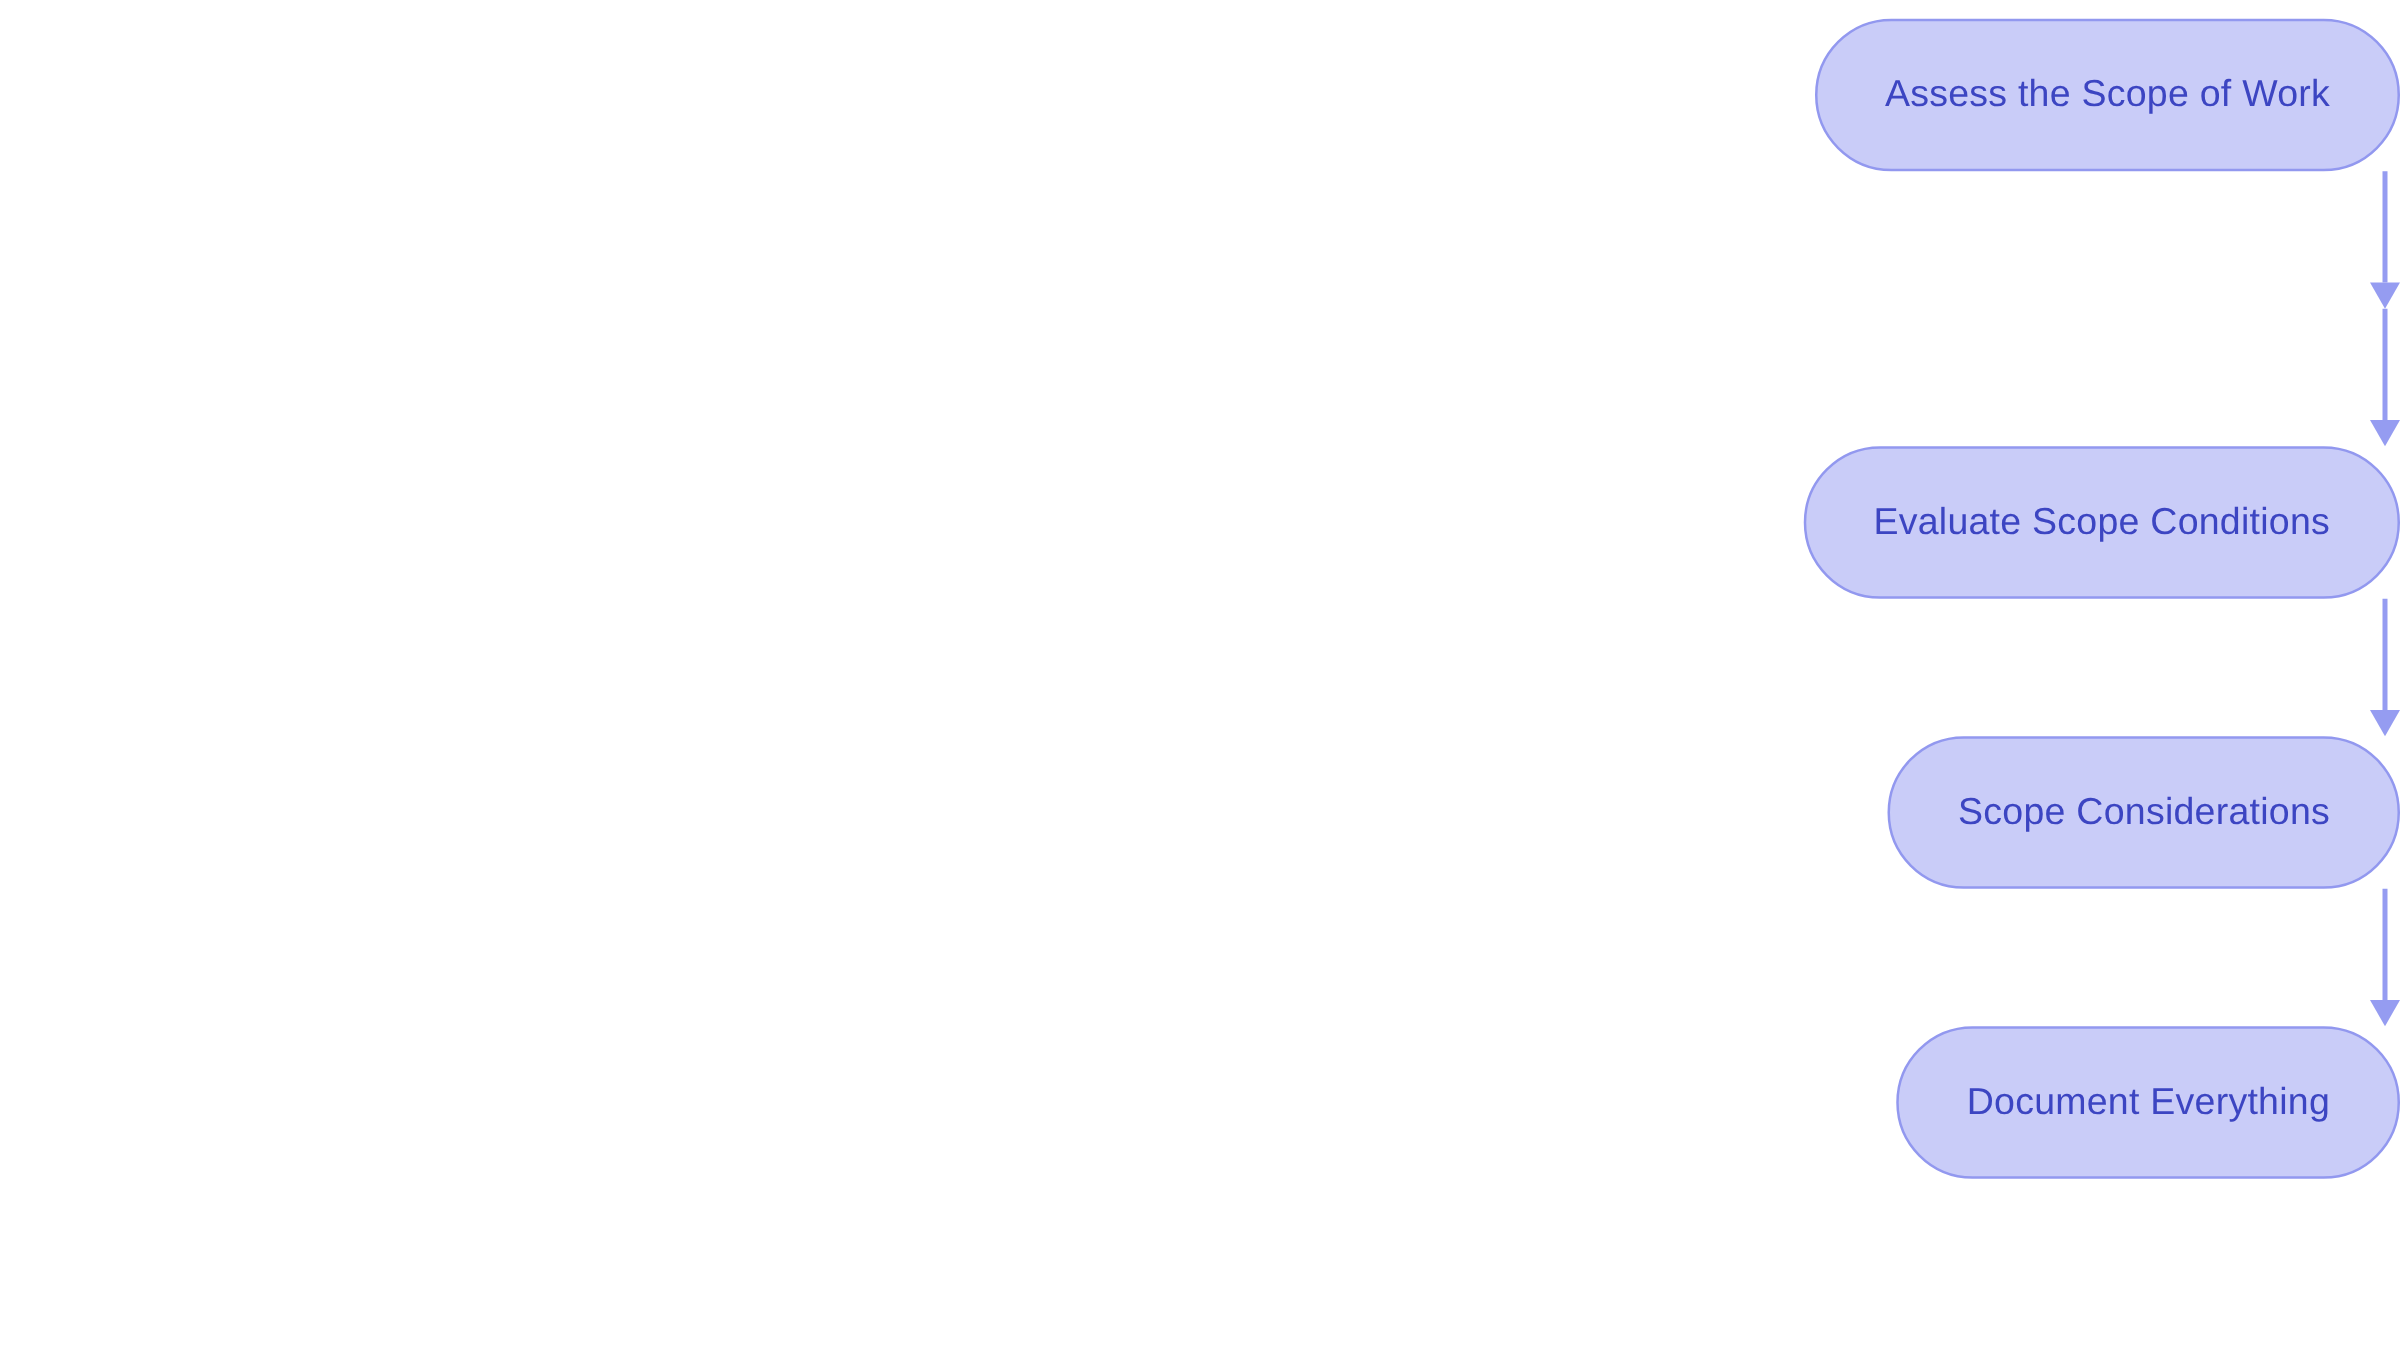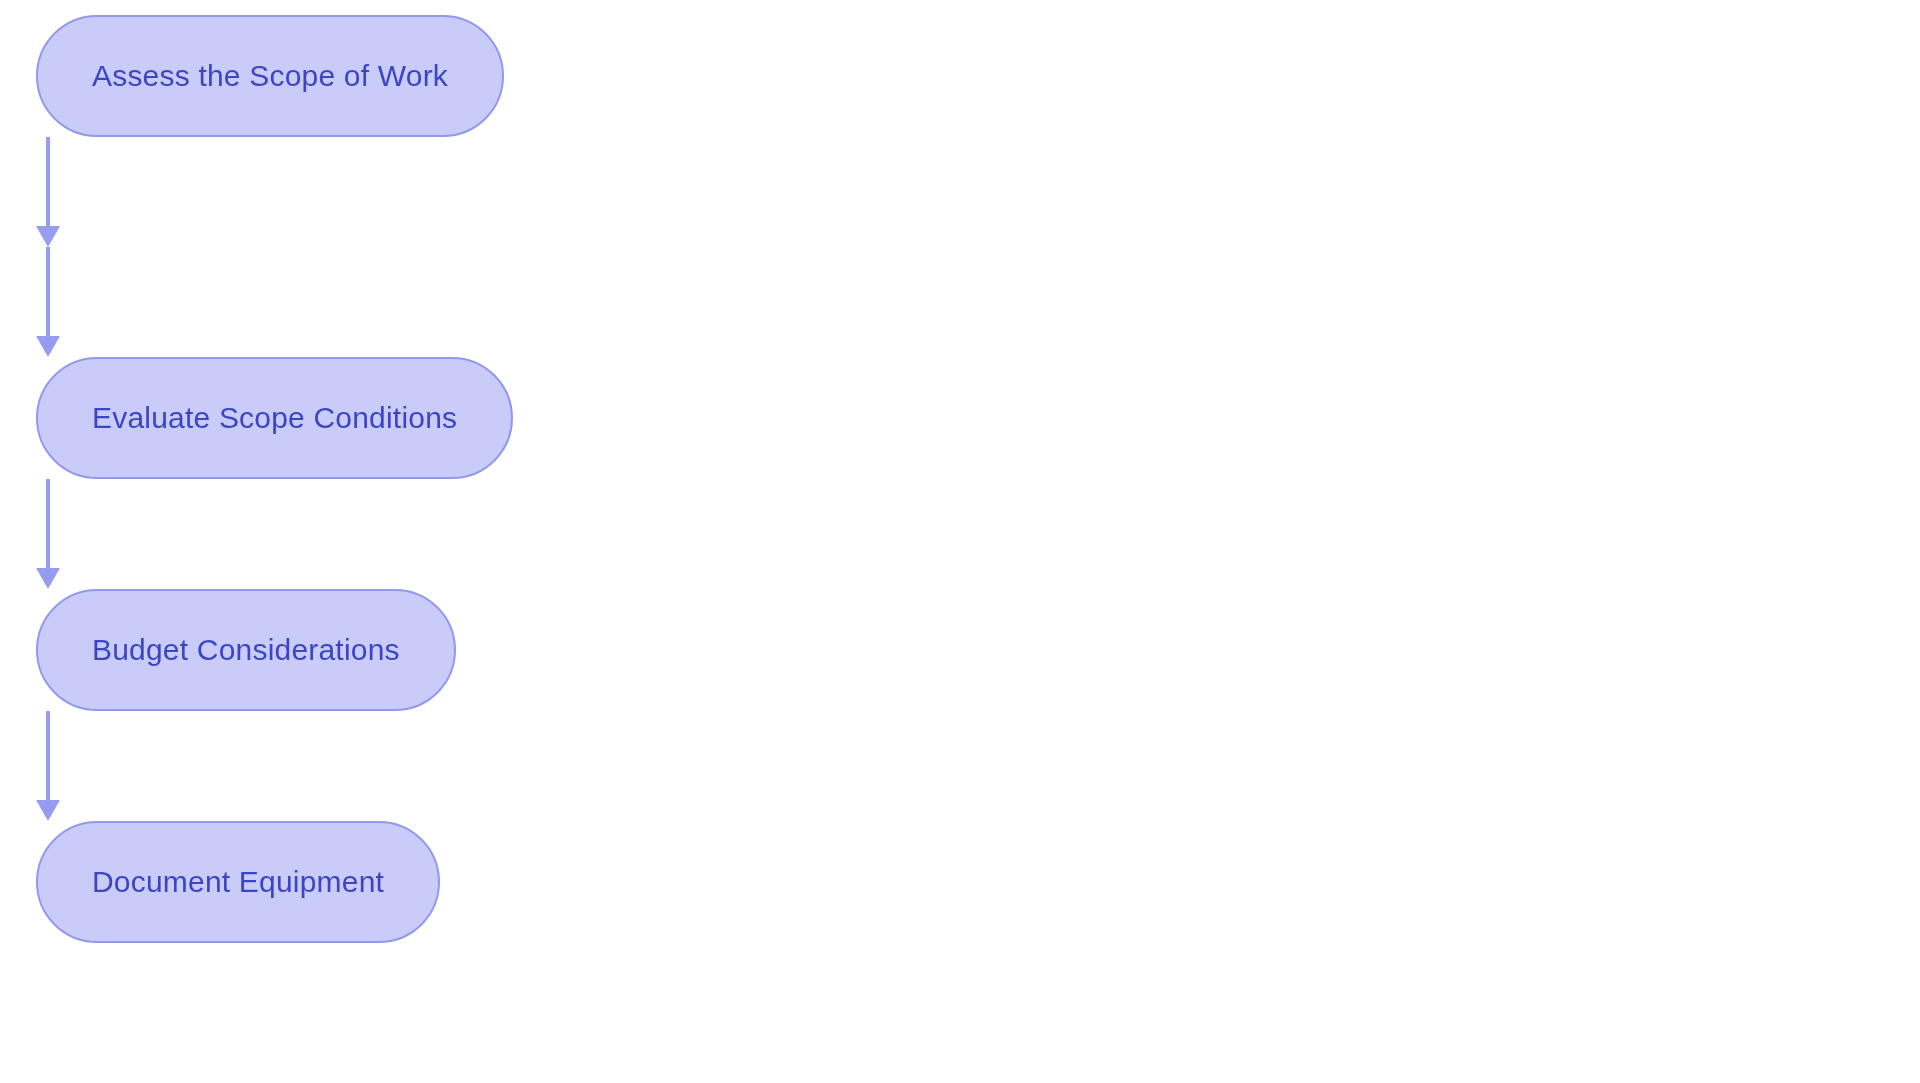--- a/index.html
+++ b/index.html
@@ -15,21 +15,21 @@
     height: 1083px;
     background: var(--page-bg);
     font-family: "Liberation Sans", "DejaVu Sans", sans-serif;
     overflow: hidden;
   }
   .canvas {
     width: 1920px;
     height: 1083px;
     display: flex;
     flex-direction: column;
-    align-items: flex-start;
+    align-items: flex-end;
     padding-top: 15px;
     padding-left: 36px;
   }
   .node {
     height: 122px;
     min-width: 380px;
     padding: 0 54px;
     display: flex;
     align-items: center;
     justify-content: center;
@@ -82,22 +82,22 @@
     <div class="head"></div>
   </div>
 
   <div class="node">Evaluate Scope Conditions</div>
 
   <div class="arrow">
     <div class="stem"></div>
     <div class="head"></div>
   </div>
 
-  <div class="node">Budget Considerations</div>
+  <div class="node">Scope Considerations</div>
 
   <div class="arrow">
     <div class="stem"></div>
     <div class="head"></div>
   </div>
 
-  <div class="node">Document Equipment</div>
+  <div class="node">Document Everything</div>
 
 </div>
 
 </body></html>

